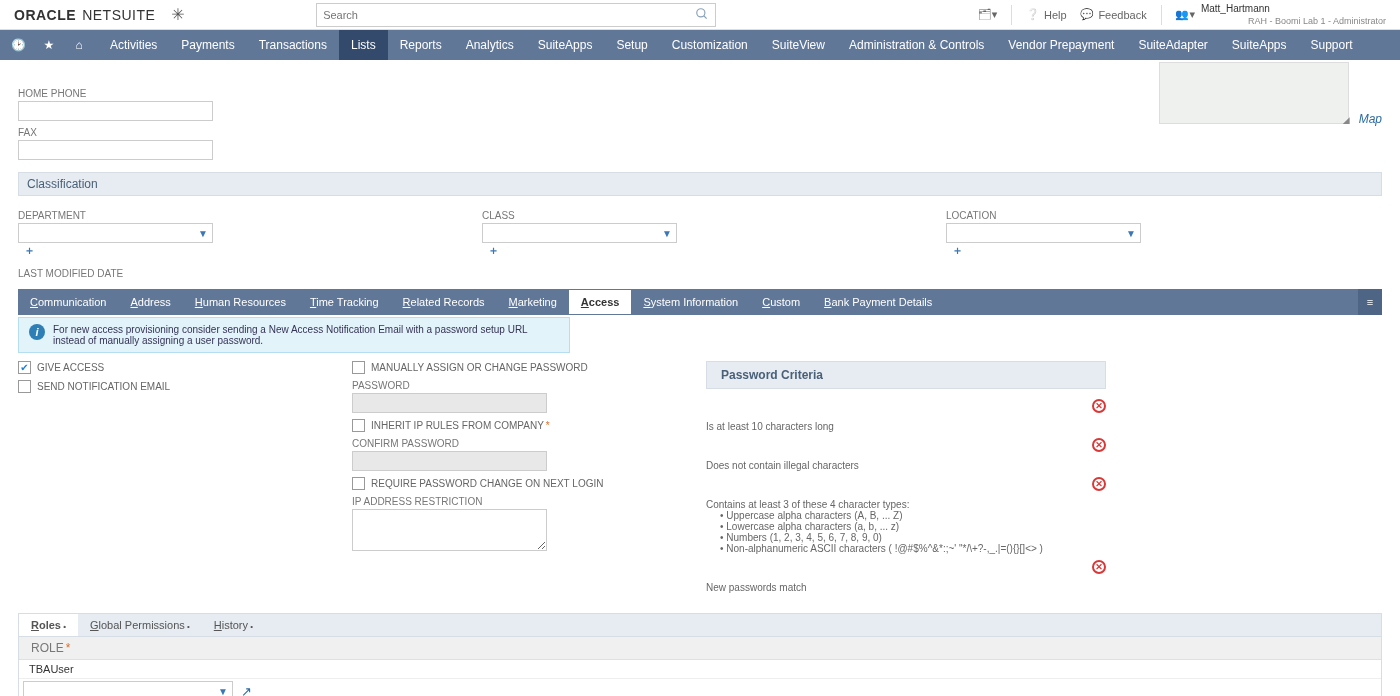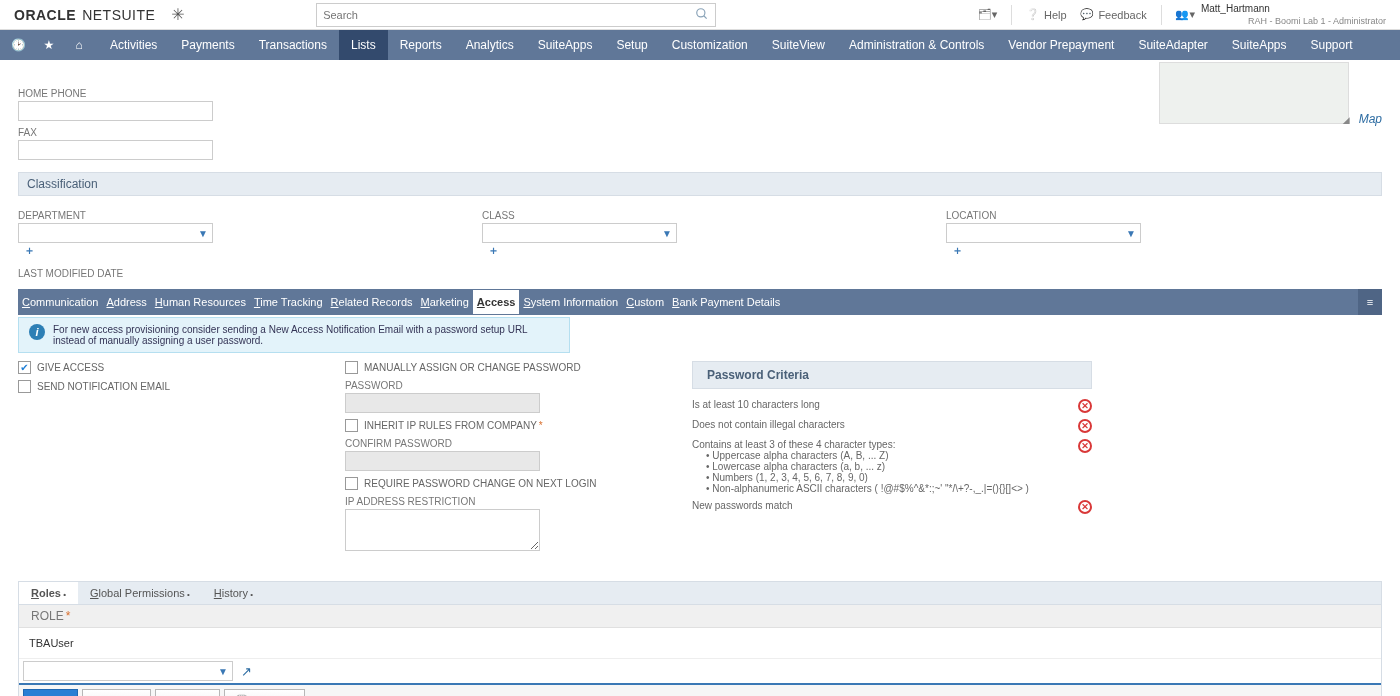--- a/index.html
+++ b/index.html
@@ -35,48 +35,48 @@
 .map-ph { width: 190px; height: 62px; background: #eef1ee; border: 1px solid #ddd; display: inline-block; position: relative; }
 .map-corner { position: absolute; right: -2px; bottom: -2px; font-size: 9px; color: #888; }
 .maplink { color: #2d6ca2; margin-left: 7px; vertical-align: bottom; font-size: 12px; font-style: italic; }
 .section-hdr { background: #e6ecf2; color: #4a6078; font-size: 12px; padding: 4px 8px; margin-top: 12px; border: 1px solid #d6dde5; }
 .class-row { display: flex; gap: 28px; margin-top: 8px; }
 .class-col { flex: 1; }
 .selectbox { width: 195px; height: 20px; border: 1px solid #ccc; background: #fff; display: flex; align-items: center; justify-content: flex-end; padding-right: 4px; }
 .selectbox .caret { color: #3a78b5; font-size: 10px; }
 .add-icon { color: #3a78b5; margin-left: 6px; font-weight: bold; cursor: pointer; }
 .subtabs { background: #607798; height: 26px; display: flex; align-items: center; margin-top: 10px; position: relative; }
-.subtabs .stab { color: #fff; font-size: 11px; padding: 6px 4px; cursor: pointer; }
+.subtabs .stab { color: #fff; font-size: 11px; padding: 6px 12px; cursor: pointer; }
 .subtabs .stab.active { background: #fff; color: #333; font-weight: bold; }
 .subtabs .stab .und { text-decoration: underline; }
 .subtabs .menu-icon { margin-left: auto; background: #4f6585; width: 24px; height: 26px; display: flex; align-items: center; justify-content: center; color: #fff; cursor: pointer; }
 .info-banner { background: #e3f3fa; border: 1px solid #b5dff0; padding: 6px 10px; display: flex; align-items: flex-start; gap: 8px; font-size: 10px; color: #335; width: 552px; margin-top: 2px; }
 .info-banner .iicon { width: 16px; height: 16px; border-radius: 50%; background: #2d7fb5; color: #fff; display: flex; align-items: center; justify-content: center; font-size: 11px; font-style: italic; font-weight: bold; flex-shrink: 0; }
-.access-grid { display: flex; gap: 27px; margin-top: 8px; }
+.access-grid { display: flex; gap: 34px; margin-top: 8px; }
 .access-c1 { width: 300px; }
 .access-c2 { width: 320px; }
 .access-c3 { width: 400px; }
 .chkline { display: flex; align-items: center; gap: 6px; margin-bottom: 6px; }
 .chkbox { width: 13px; height: 13px; border: 1px solid #999; display: inline-flex; align-items: center; justify-content: center; font-size: 10px; color: #1f7fd6; }
 .chkbox.checked::before { content: "✔"; }
 .clabel { font-size: 10px; color: #666; text-transform: uppercase; }
 .pwfield { width: 195px; height: 20px; background: #e8e8e8; border: 1px solid #ccc; margin-bottom: 6px; }
 .ip-ta { width: 195px; height: 42px; border: 1px solid #ccc; resize: both; }
 .req { color: #d96f2e; margin-left: 2px; }
 .pc-hdr { background: #e6ecf2; padding: 6px 14px; font-size: 12px; font-weight: bold; color: #4a6078; border: 1px solid #d6dde5; margin-bottom: 10px; }
 .pc-row { display: flex; align-items: flex-start; font-size: 10px; color: #666; margin-bottom: 6px; }
-.pc-row .ptxt { flex: 1; }
+.pc-row .ptxt { flex: 1; margin-top: 22px; }
 .pc-icon { width: 14px; height: 14px; border: 2px solid #d93838; border-radius: 50%; display: inline-flex; align-items: center; justify-content: center; color: #d93838; font-size: 9px; font-weight: bold; margin-left: 20px; }
 .pc-sub { margin-left: 14px; font-size: 10px; color: #666; }
-.subtabs2 { background: #e6ecf2; height: 24px; display: flex; align-items: flex-start; margin-top: 28px; border: 1px solid #d6dde5; font-size: 11px; }
+.subtabs2 { background: #e6ecf2; height: 24px; display: flex; align-items: flex-start; margin-top: 14px; border: 1px solid #d6dde5; font-size: 11px; }
 .subtabs2 .st2 { padding: 5px 12px; cursor: pointer; color: #555; }
 .subtabs2 .st2.active { background: #fff; font-weight: bold; }
 .role-area { border: 1px solid #d6dde5; border-top: none; }
 .role-hdr { font-size: 12px; color: #777; padding: 4px 12px; background: #f0f0f0; border-bottom: 1px solid #e0e0e0; }
-.role-row { padding: 9px 10px; font-size: 11px; border-bottom: 1px solid #eee; }
+.role-row { padding: 3px 10px; font-size: 11px; border-bottom: 1px solid #eee; }
 .role-edit { background: #fff; border-bottom: 2px solid #3a78b5; display: flex; align-items: center; padding: 2px 4px; }
 .role-sel { width: 210px; height: 20px; border: 1px solid #ccc; display: flex; align-items: center; justify-content: flex-end; padding-right: 4px; }
 .role-open { margin-left: 8px; color: #2d6ca2; cursor: pointer; font-size: 13px; }
 .role-btns { background: #f6f6f6; padding: 4px; display: flex; gap: 4px; }
 .btn { height: 22px; padding: 0 10px; border: 1px solid #b7b7b7; background: linear-gradient(#fff,#eee); font-size: 11px; cursor: pointer; display: inline-flex; align-items: center; gap: 4px; color: #444; }
 .btn.primary { background: #2a7fd4; color: #fff; border-color: #1e68b3; }
 .btn.disabled { color: #aaa; }
 svg.ico { width: 14px; height: 14px; }
 </style>
 </head>

